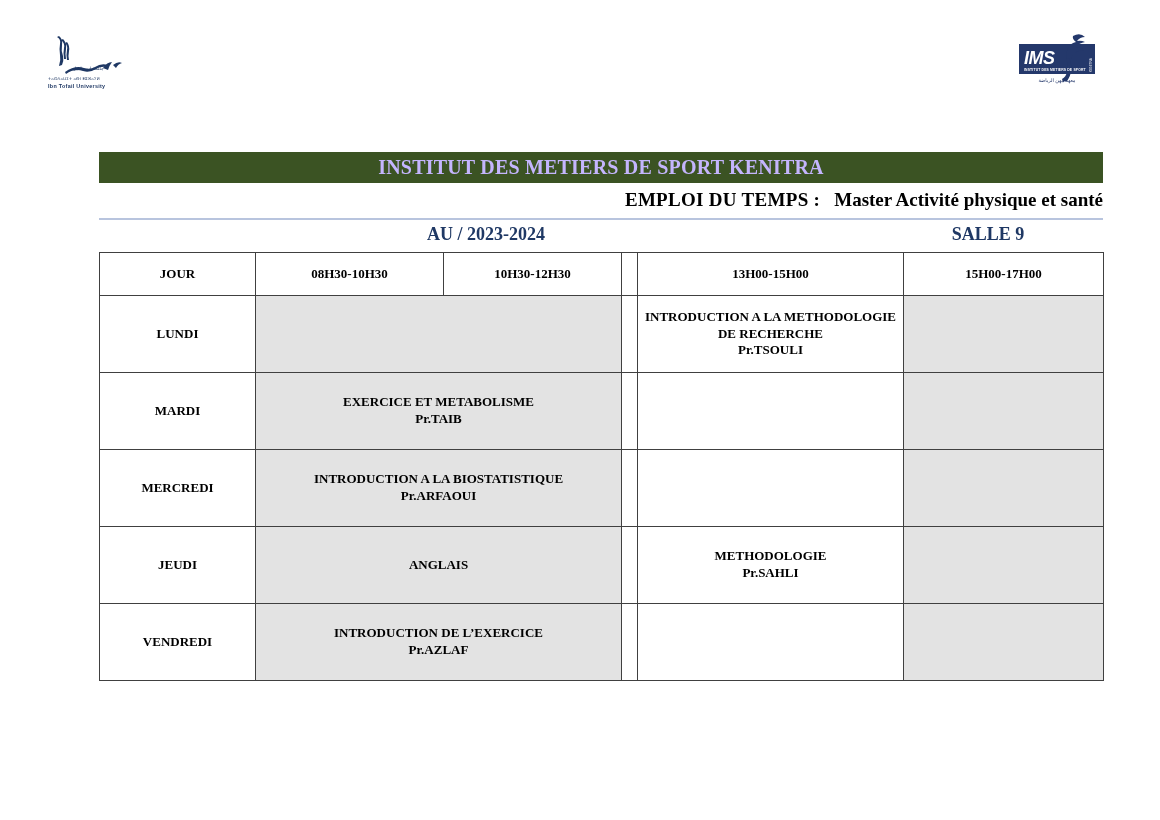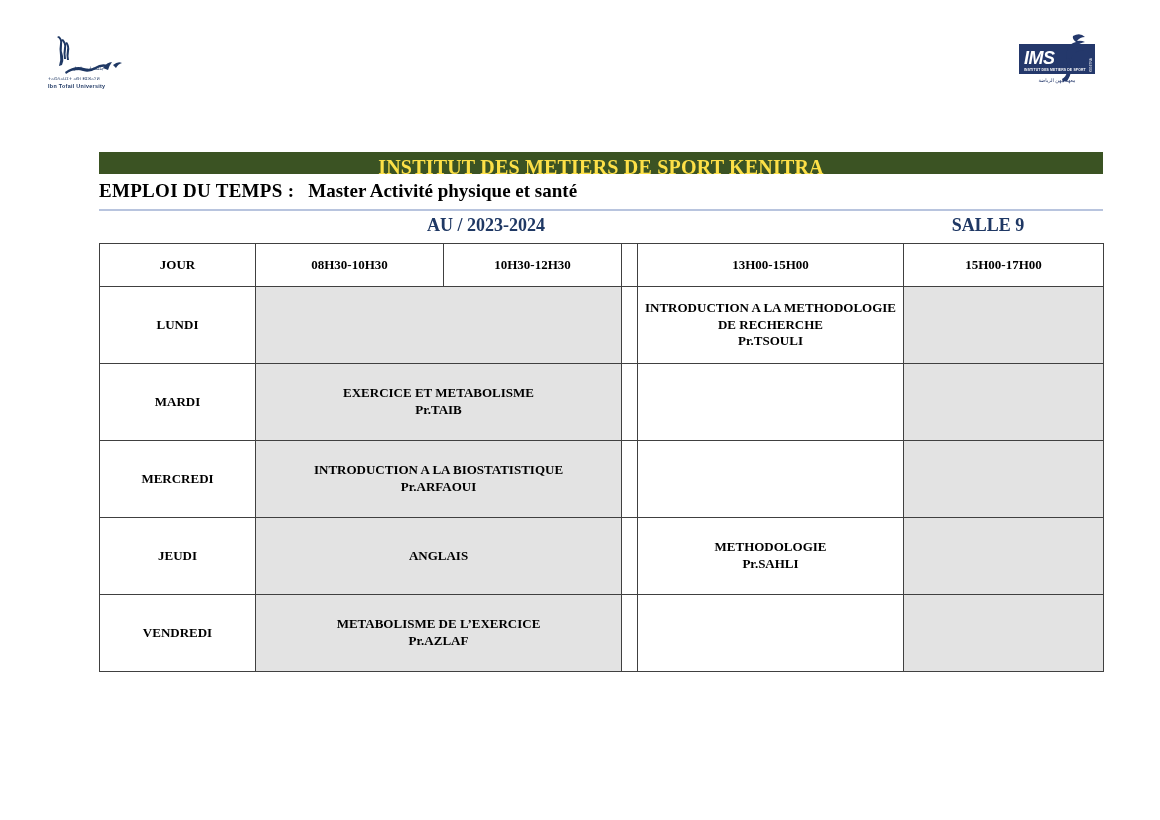--- a/index.html
+++ b/index.html
@@ -42,34 +42,34 @@
   
   .doc {
     position: absolute;
     left: 99px;
     top: 152px;
     width: 1004px;
   }
 
   .banner {
     background: #3b5323;
-    height: 22px;
+    height: 31px;
     line-height: 31px;
     text-align: center;
-    color: #fde047;
+    color: #c4b5fd;
     font-weight: bold;
     font-size: 20px;
     letter-spacing: 0.2px;
     font-family: "Liberation Serif", serif;
   }
 
   .subtitle {
     height: 34px;
     line-height: 34px;
-    text-align: left;
+    text-align: right;
     color: #000000;
     font-weight: bold;
     font-size: 19px;
     white-space: nowrap;
   }
   .subtitle .lbl { letter-spacing: 0.3px; }
   .subtitle .val { margin-left: 14px; }
 
   .divider {
     height: 2px;
@@ -281,21 +281,21 @@
         </td>
         <td class="slot filled course">
           <span class="cname"></span>
           <span class="cprof"></span>
         </td>
       </tr>
 
       <tr>
         <td class="day">VENDREDI</td>
         <td class="slot filled course" colspan="2">
-          <span class="cname">METABOLISME DE L’EXERCICE</span>
+          <span class="cname">INTRODUCTION DE L’EXERCICE</span>
           <span class="cprof">Pr.AZLAF</span>
         </td>
         <td class="gap"></td>
         <td class="slot course">
           <span class="cname"></span>
           <span class="cprof"></span>
         </td>
         <td class="slot filled course">
           <span class="cname"></span>
           <span class="cprof"></span>

